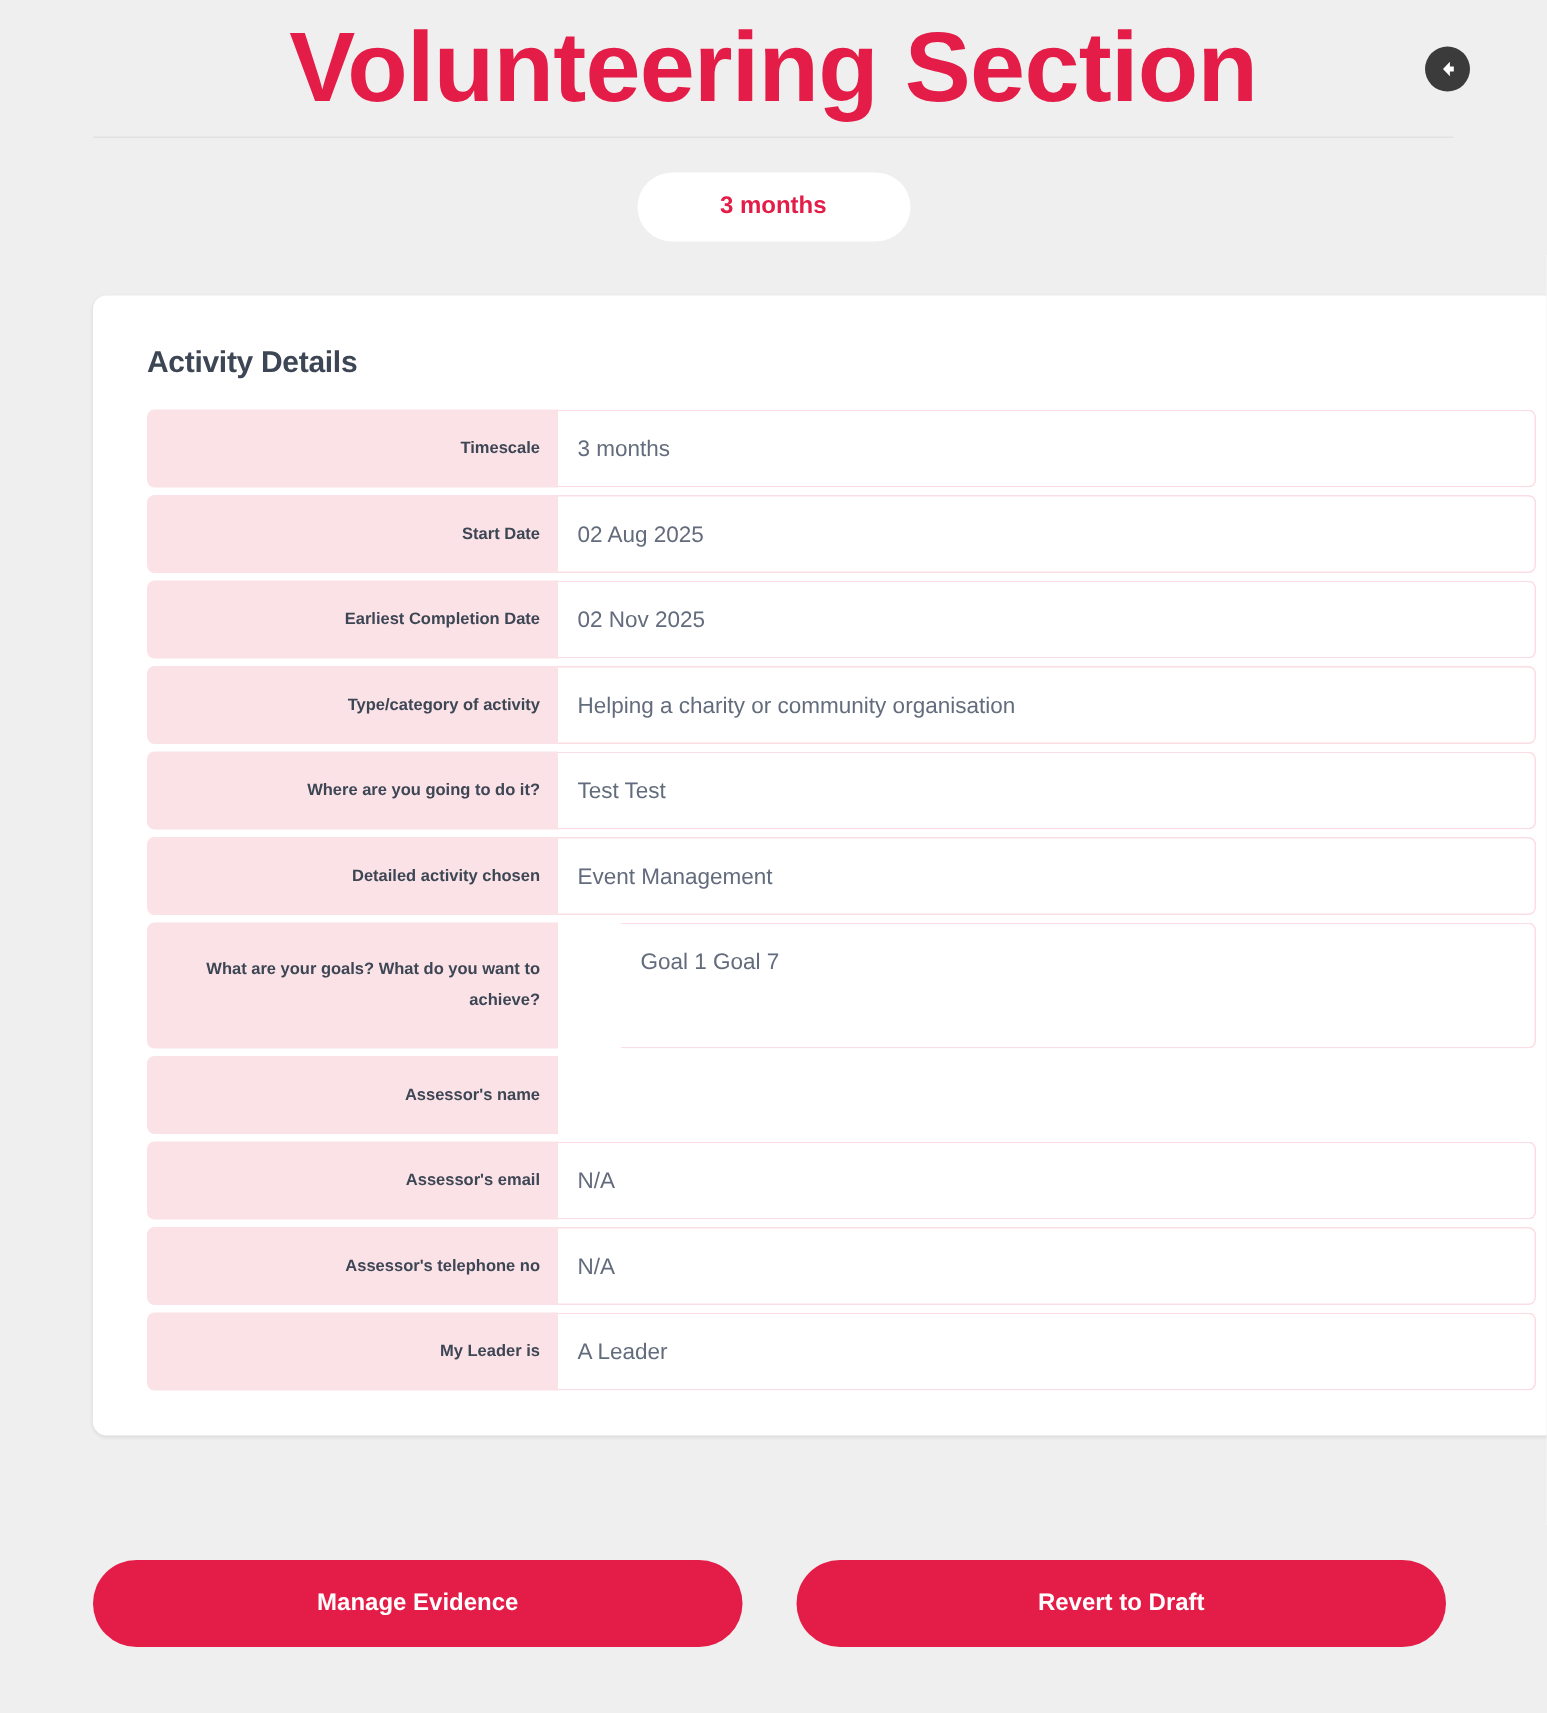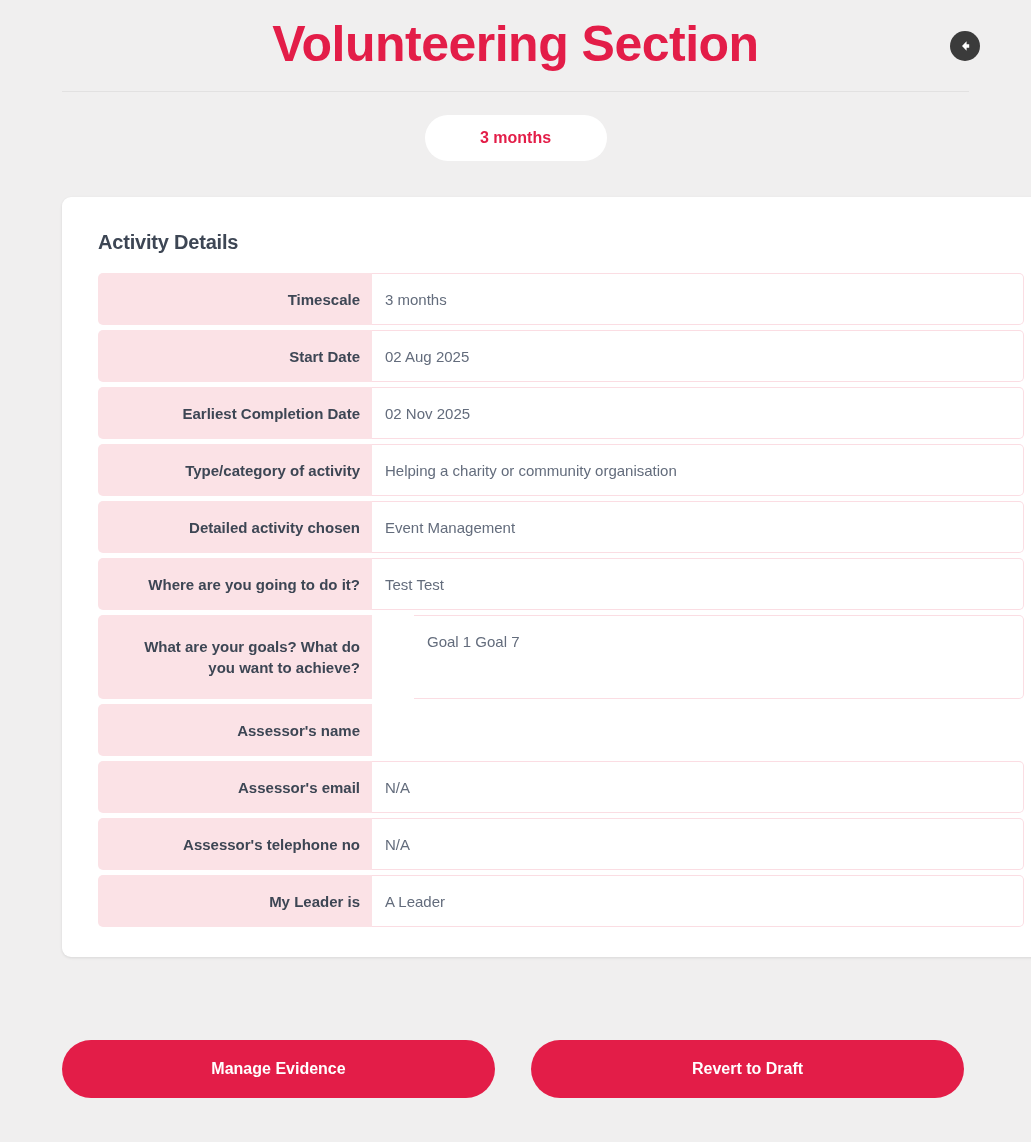--- a/index.html
+++ b/index.html
@@ -24,21 +24,21 @@
     position: relative;
     height: 92px;
   }
 
   .page-title {
     position: absolute;
     left: 0;
     right: 0;
     top: 14px;
     text-align: center;
-    font-size: 50px;
+    font-size: 66px;
     font-weight: bold;
     color: #e31d48;
     letter-spacing: -0.5px;
     line-height: 60px;
   }
 
   .back-button {
     position: absolute;
     right: 51px;
     top: 31px;
@@ -120,21 +120,21 @@
   .detail-label {
     width: 274px;
     flex: 0 0 274px;
     background: #fbe2e6;
     border-radius: 5px 0 0 5px;
     display: flex;
     align-items: center;
     justify-content: flex-end;
     text-align: right;
     padding: 10px 12px 10px 16px;
-    font-size: 15px;
+    font-size: 11px;
     font-weight: bold;
     color: #3d4654;
     line-height: 21px;
   }
 
   .detail-value {
     flex: 1 1 auto;
     background: #ffffff;
     border: 1px solid #fbdde3;
     border-left: none;
@@ -216,27 +216,27 @@
         <div class="detail-label">Earliest Completion Date</div>
         <div class="detail-value">02 Nov 2025</div>
       </div>
 
       <div class="detail-row">
         <div class="detail-label">Type/category of activity</div>
         <div class="detail-value">Helping a charity or community organisation</div>
       </div>
 
       <div class="detail-row">
+        <div class="detail-label">Where are you going to do it?</div>
+        <div class="detail-value">Test Test</div>
+      </div>
+
+      <div class="detail-row">
         <div class="detail-label">Detailed activity chosen</div>
         <div class="detail-value">Event Management</div>
-      </div>
-
-      <div class="detail-row">
-        <div class="detail-label">Where are you going to do it?</div>
-        <div class="detail-value">Test Test</div>
       </div>
 
       <div class="detail-row tall">
         <div class="detail-label">What are your goals? What do you want to achieve?</div>
         <div class="detail-value">Goal 1 Goal 7</div>
       </div>
 
       <div class="detail-row">
         <div class="detail-label">Assessor's name</div>
       </div>

